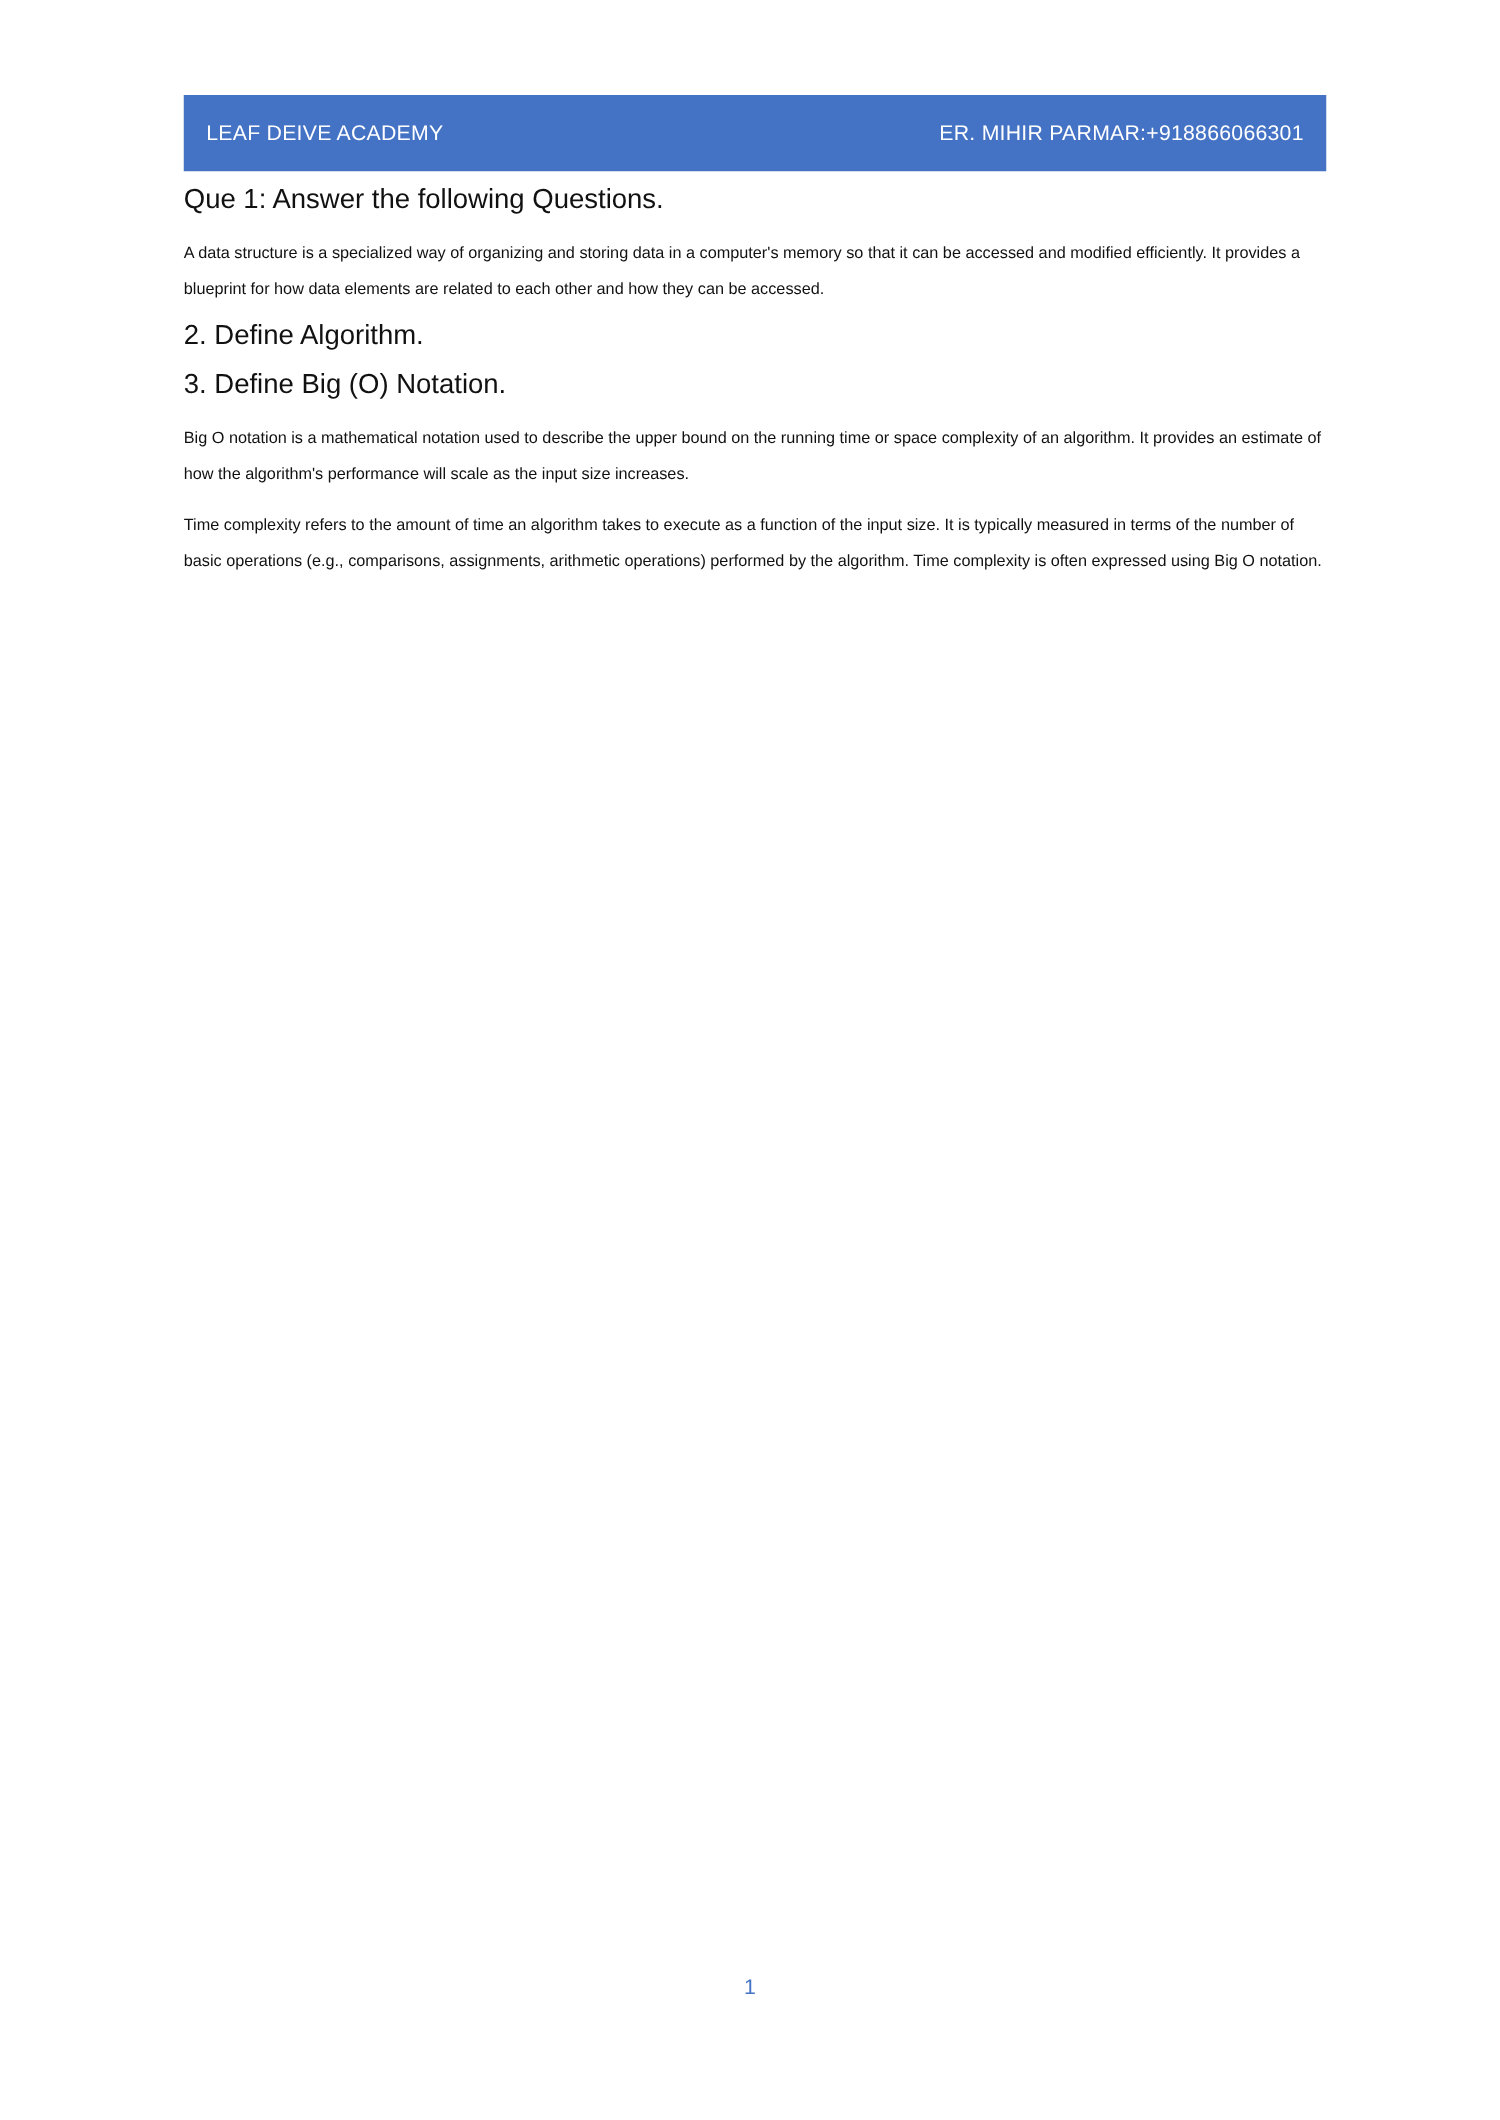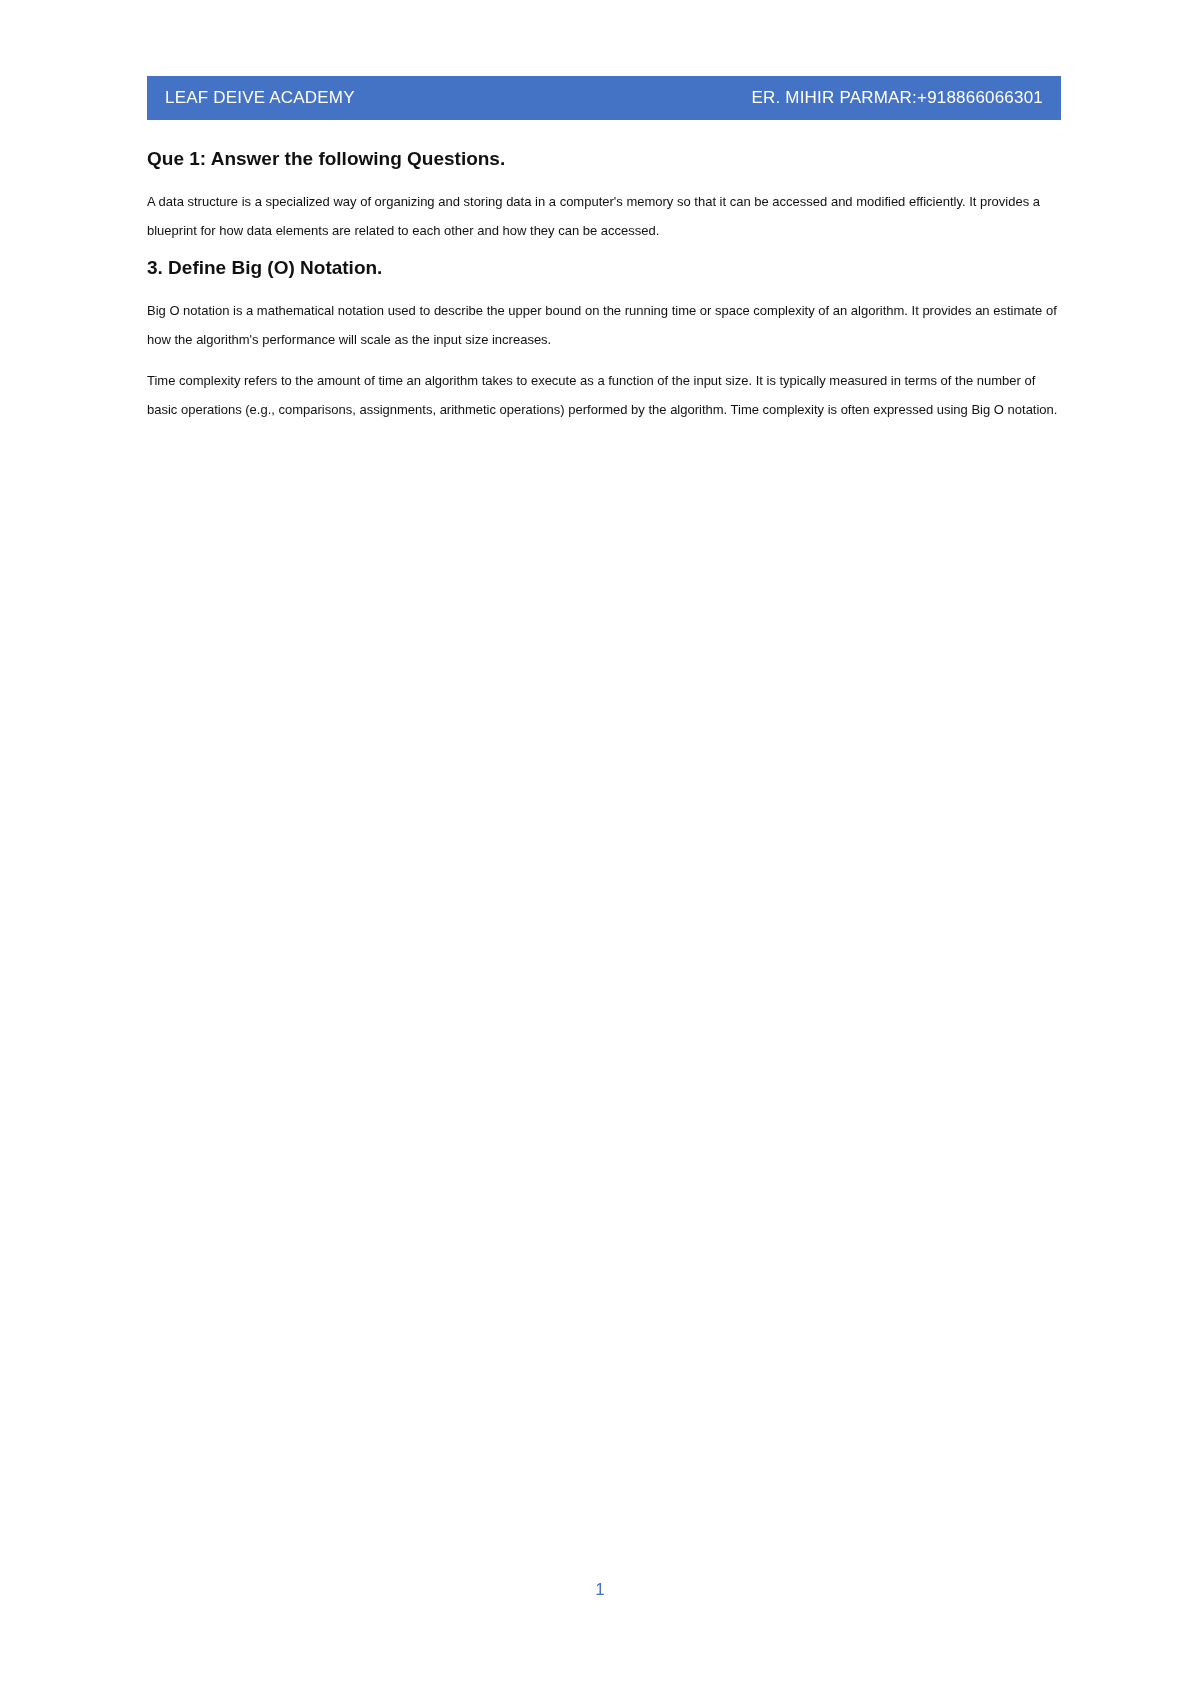--- a/index.html
+++ b/index.html
@@ -1,40 +1,41 @@
 <!DOCTYPE html>
 <html><head>
   <meta charset="utf-8">
   <style>
     html, body { margin: 0; padding: 0; background: #ffffff; }
     body { width: 1200px; height: 1696px; position: relative; font-family: "Liberation Sans", sans-serif; color: #111; }
     .header {
-      position: absolute; left: 147px; top: 76px; width: 914px; height: 44px;
+      position: absolute; left: 147px; top: 76px; width: 914px; height: 61px;
       background: #4472c4; color: #ffffff; display: flex; align-items: center;
       justify-content: space-between; padding: 0 18px; box-sizing: border-box;
       font-size: 17px; letter-spacing: 0.2px;
     }
     .content { position: absolute; left: 147px; top: 148px; width: 914px; }
-    .q { font-weight: bold; font-size: 19px; margin: 0 0 17px 0; line-height: 22px; }
+    .q { font-weight: normal; font-size: 22px; margin: 0 0 17px 0; line-height: 22px; }
     .p { font-size: 13px; line-height: 29px; margin: 0 0 12px 0; }
     .pagenum { position: absolute; top: 1580px; left: 0; width: 1200px; text-align: center; color: #4472c4; font-size: 17px; }
   </style>
 </head>
 <body>
 
 <div class="header">
   <span>LEAF DEIVE ACADEMY</span>
   <span>ER. MIHIR PARMAR:+918866066301</span>
 </div>
 
 <div class="content">
   <div class="q">Que 1: Answer the following Questions.</div>
 
   <div class="p">A data structure is a specialized way of organizing and storing data in a computer's memory so that it can be accessed and modified efficiently. It provides a blueprint for how data elements are related to each other and how they can be accessed.</div>
 
+  <div class="q">2. Define Algorithm.</div>
 
   <div class="q">3. Define Big (O) Notation.</div>
   <div class="p">Big O notation is a mathematical notation used to describe the upper bound on the running time or space complexity of an algorithm. It provides an estimate of how the algorithm's performance will scale as the input size increases.</div>
 
   <div class="p">Time complexity refers to the amount of time an algorithm takes to execute as a function of the input size. It is typically measured in terms of the number of basic operations (e.g., comparisons, assignments, arithmetic operations) performed by the algorithm. Time complexity is often expressed using Big O notation.</div>
 </div>
 
 <div class="pagenum">1</div>
 
 </body></html>

